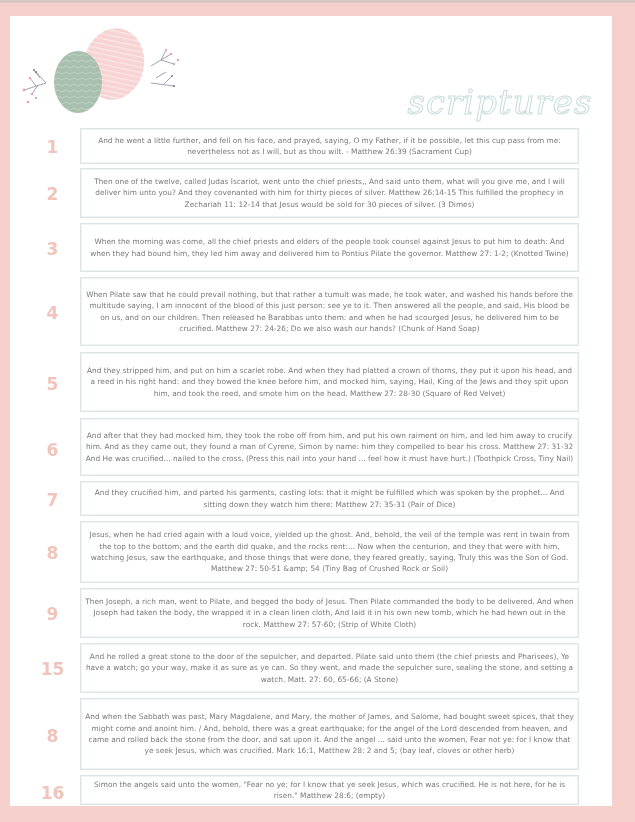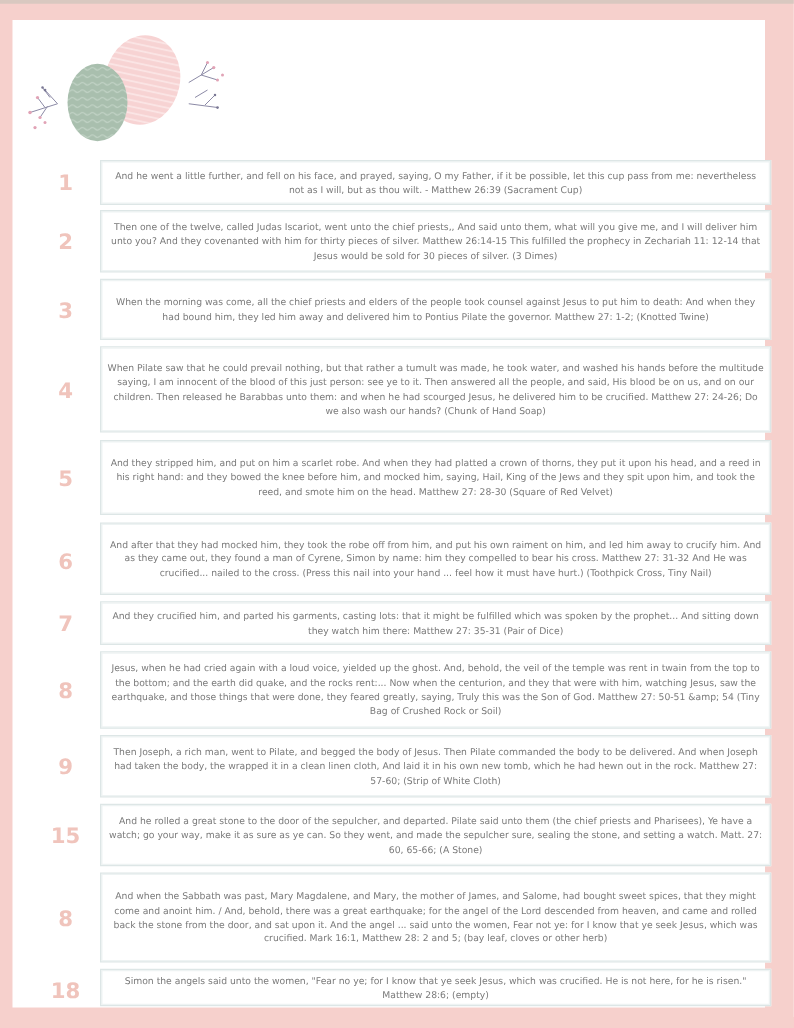--- a/index.html
+++ b/index.html
@@ -38,21 +38,21 @@
     line-height: 44px;
   }
   .rows { position: absolute; left: 0; top: 0; }
   .row { position: absolute; left: 0; width: 602px; }
   .num {
     position: absolute; left: 20px; width: 45px; text-align: center;
     font-family: "DejaVu Sans", sans-serif;
     font-size: 17px; color: #f0c4bc; font-weight: bold;
   }
   .box {
-    position: absolute; left: 70px; width: 537px;
+    position: absolute; left: 70px; width: 499px;
     border: 1px solid #dde6e6; box-shadow: 0 0 0 1px #eef3f3 inset;
     background: #ffffff;
     display: flex; align-items: center; justify-content: center;
     padding: 2px 4px; box-sizing: border-box;
   }
   .box p {
     margin: 0; text-align: center;
     font-family: "DejaVu Sans", sans-serif;
     font-size: 7.4px; line-height: 11.4px; color: #7a7a7a;
   }
@@ -93,20 +93,21 @@
       </g>
       <g fill="#7a7894">
         <circle cx="20" cy="44" r="1.1"></circle>
           <circle cx="18" cy="42" r="1"></circle>
         <circle cx="158" cy="58" r="1.1"></circle>
           <circle cx="156" cy="48" r="1"></circle>
       </g>
       <ellipse cx="98" cy="36" rx="30" ry="36" fill="url(#stripes)" transform="rotate(12 98 36)"></ellipse>
       <ellipse cx="62" cy="54" rx="24" ry="31" fill="url(#waves)"></ellipse>
     </svg>
+    <div class="subtitle">scriptures</div>
   </div>
 
   <div class="rows">
     <div class="row" style="top:112px">
       <div class="num" style="top:9px">1</div>
       <div class="box" style="height:36px">
           <p>And he went a little further, and fell on his face, and prayed, saying, O my Father, if it be possible, let this cup pass from me: nevertheless not as I will, but as thou wilt. - Matthew 26:39  (Sacrament Cup)</p>
         </div>
     </div>
     <div class="row" style="top:152px">
@@ -163,19 +164,19 @@
           <p>And he rolled a great stone to the door of the sepulcher, and departed. Pilate said unto them (the chief priests and Pharisees), Ye have a watch; go your way, make it as sure as ye can. So they went, and made the sepulcher sure, sealing the stone, and setting a watch. Matt. 27: 60, 65-66; (A Stone)</p>
         </div>
     </div>
     <div class="row" style="top:682px">
       <div class="num" style="top:28px">8</div>
       <div class="box" style="height:72px">
           <p>And when the Sabbath was past, Mary Magdalene, and Mary, the mother of James, and Salome, had bought sweet spices, that they might come and anoint him. / And, behold, there was a great earthquake; for the angel of the Lord descended from heaven, and came and rolled back the stone from the door, and sat upon it. And the angel ... said unto the women, Fear not ye: for I know that ye seek Jesus, which was crucified. Mark 16:1, Matthew 28: 2 and 5; (bay leaf, cloves or other herb)</p>
         </div>
     </div>
     <div class="row" style="top:759px">
-      <div class="num" style="top:8px">18</div>
+      <div class="num" style="top:8px">16</div>
       <div class="box" style="height:30px">
           <p>Simon the angels said unto the women, "Fear no ye; for I know that ye seek Jesus, which was crucified. He is not here, for he is risen." Matthew 28:6; (empty)</p>
         </div>
     </div>
   </div>
 </div>
 
 </body></html>

